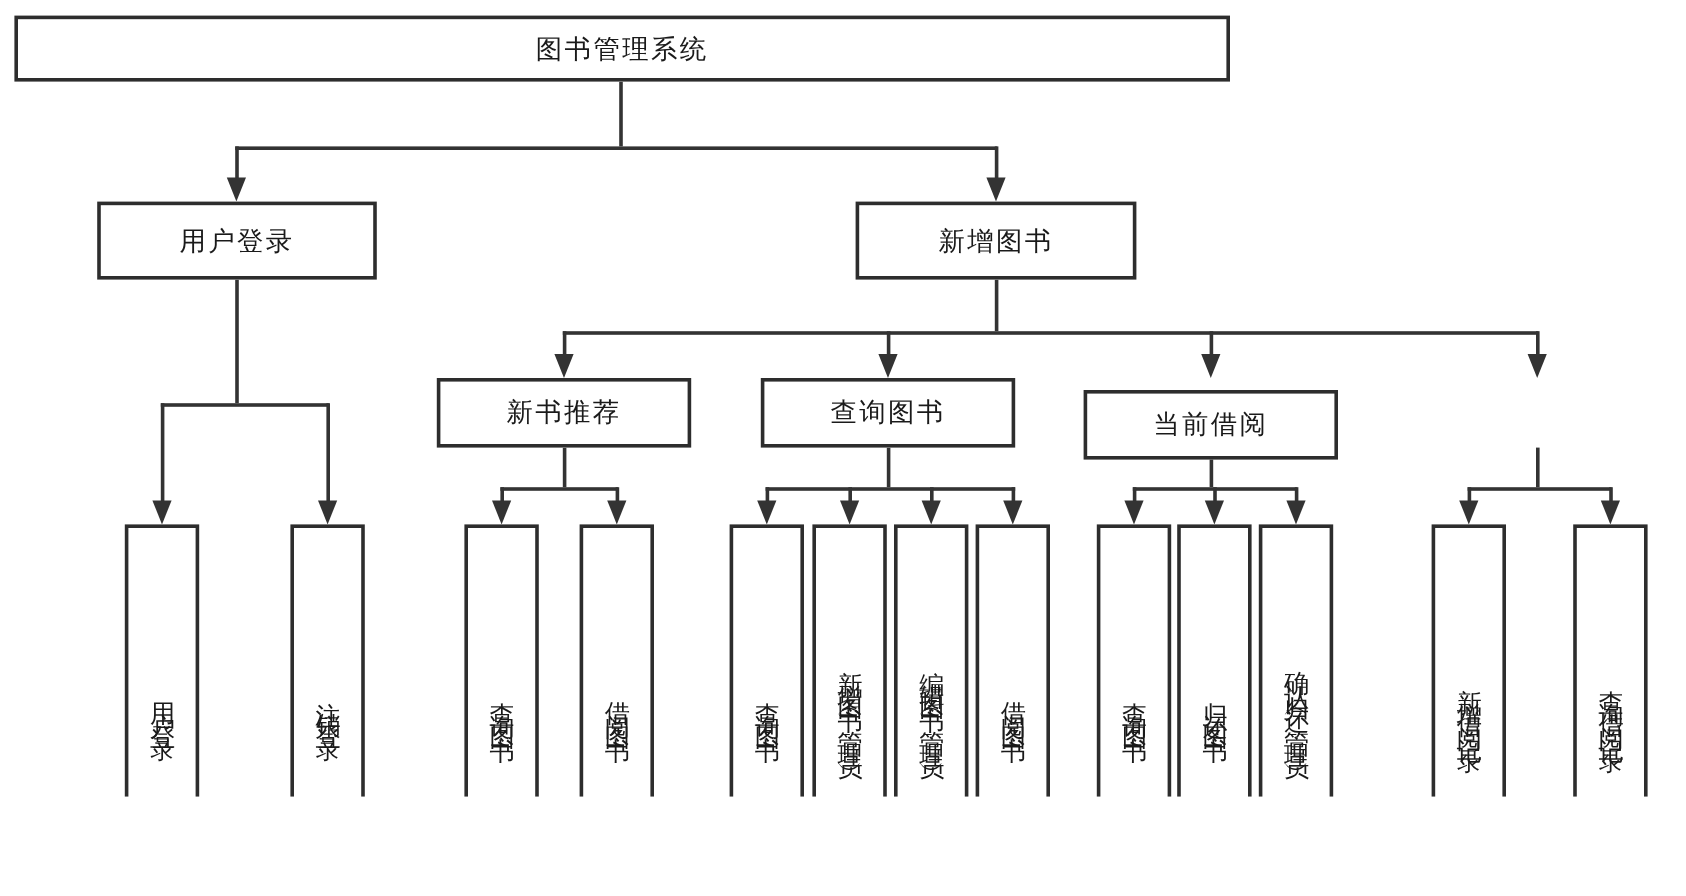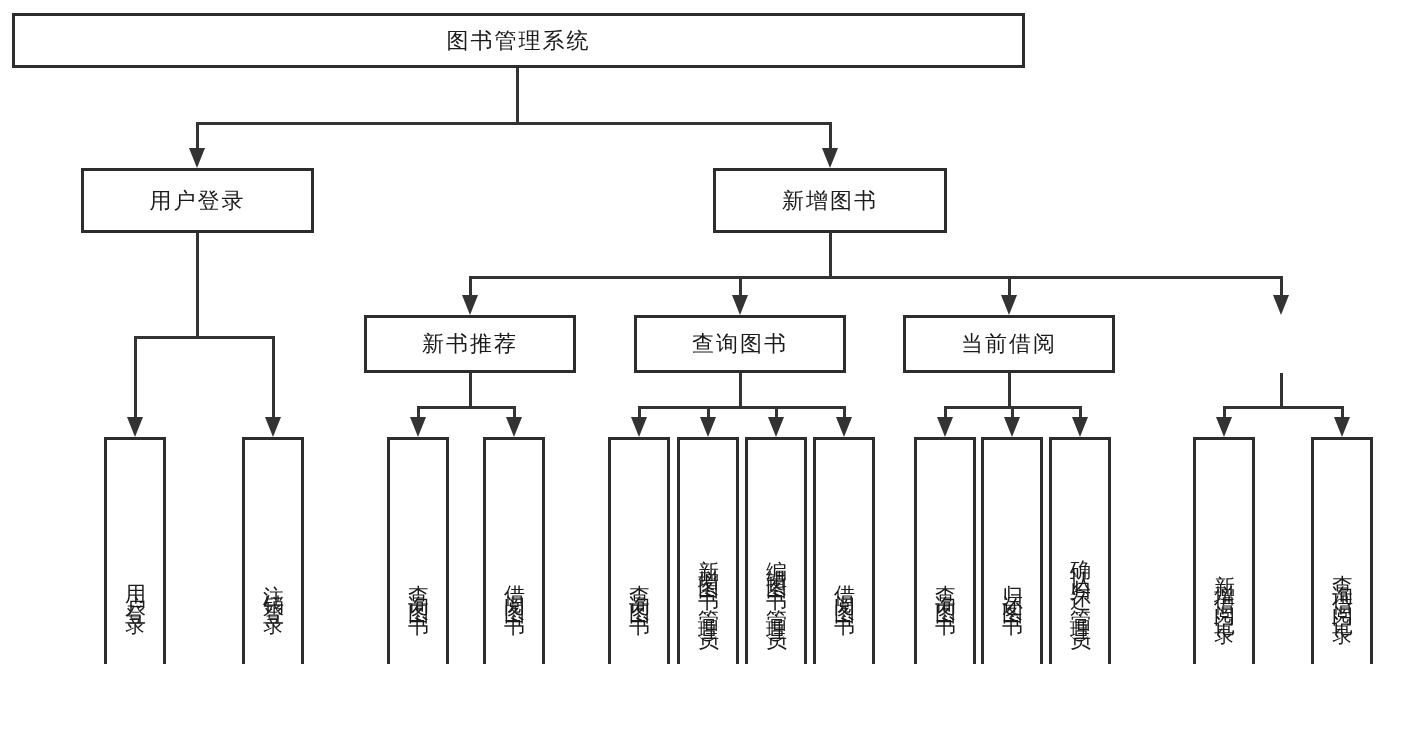--- a/index.html
+++ b/index.html
@@ -102,21 +102,21 @@
   <div class="box" style="left:713px;top:168px;width:234px;height:65px">
     <span class="hlabel">新增图书</span>
   </div>
 
   <div class="box" style="left:364px;top:315px;width:212px;height:58px">
     <span class="hlabel">新书推荐</span>
   </div>
   <div class="box" style="left:634px;top:315px;width:212px;height:58px">
     <span class="hlabel">查询图书</span>
   </div>
-  <div class="box" style="left:903px;top:315px;width:212px;height:58px">
+  <div class="box" style="left:903px;top:325px;width:212px;height:58px">
     <span class="hlabel">当前借阅</span>
   </div>
 
   <div class="box leaf" style="left:104px;top:437px;width:62px;height:301px">
     <span class="vtext">用户登录</span>
   </div>
   <div class="box leaf" style="left:242px;top:437px;width:62px;height:301px">
     <span class="vtext">注销登录</span>
   </div>
 

